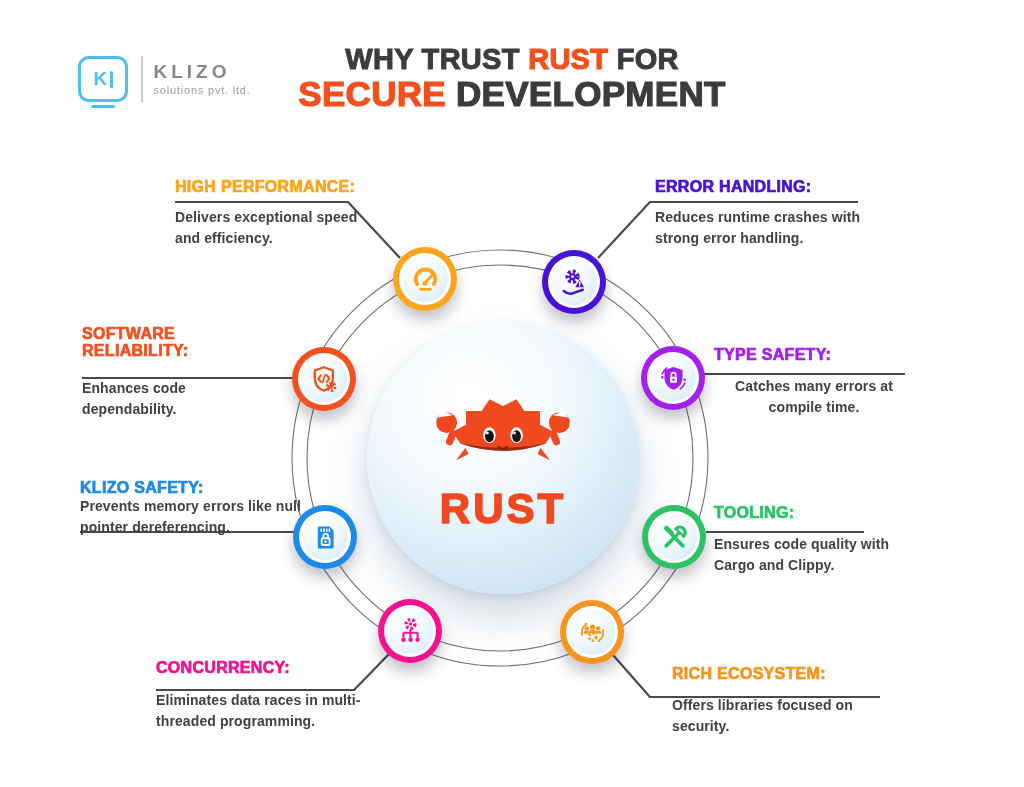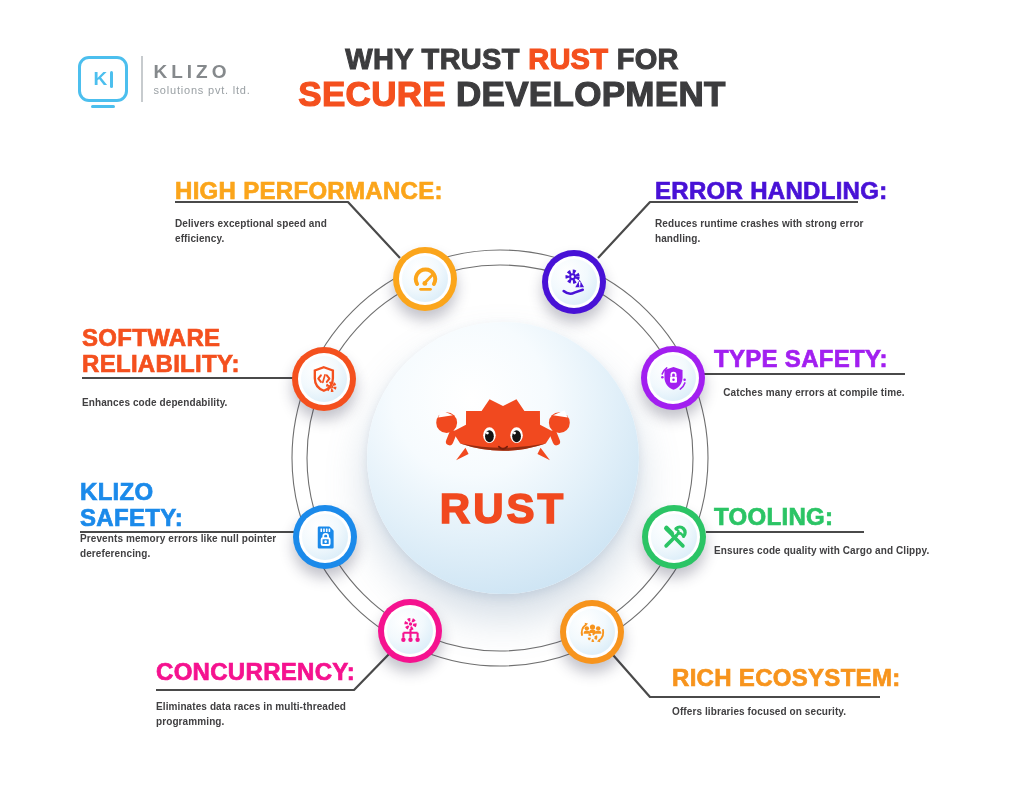--- a/index.html
+++ b/index.html
@@ -33,23 +33,23 @@
   
   .node{position:absolute;width:64px;height:64px;border-radius:50%;z-index:6;
     box-shadow:0 9px 14px rgba(40,40,70,.28);}
   .node-inner{position:absolute;inset:6px;border-radius:50%;background:#ffffff;}
   .node-core{position:absolute;inset:9px;border-radius:50%;
     background:radial-gradient(circle at 35% 28%, #ffffff 0%, #f2f9fd 45%, #cfe7f6 100%);
     display:flex;align-items:center;justify-content:center;}
   .glyph{width:31px;height:31px;display:block;}
   
   .label{position:absolute;z-index:5;}
-  .label h2{margin:0;font-size:24px;font-weight:800;letter-spacing:.3px;line-height:1.09;
+  .label h2{margin:0;font-size:16px;font-weight:800;letter-spacing:.3px;line-height:1.09;
     -webkit-text-stroke:.7px currentColor;}
-  .label p{margin:0;font-size:10px;font-weight:700;color:#414042;line-height:1.5;letter-spacing:.1px;}
+  .label p{margin:0;font-size:14px;font-weight:700;color:#414042;line-height:1.5;letter-spacing:.1px;}
   #f1{left:175px;top:178px;} #f1 p{margin-top:12px;width:185px;}
   #f2{left:655px;top:178px;} #f2 p{margin-top:12px;width:245px;}
   #f3{left:82px;top:325px;}  #f3 h2{width:195px;} #f3 p{margin-top:18px;width:165px;}
   #f4{left:714px;top:346px;} #f4 p{margin-top:13px;width:200px;text-align:center;}
   #f5{left:80px;top:479px;}  #f5 h2{width:155px;} #f5 p{width:240px;}
   #f6{left:714px;top:504px;} #f6 p{margin-top:13px;width:220px;}
   #f7{left:156px;top:659px;} #f7 p{margin-top:14px;width:258px;}
   #f8{left:672px;top:665px;} #f8 p{margin-top:13px;width:232px;}
   #n1{left:393px;top:247px;} #n2{left:542px;top:250px;}
   #n3{left:292px;top:347px;} #n4{left:641px;top:346px;}

